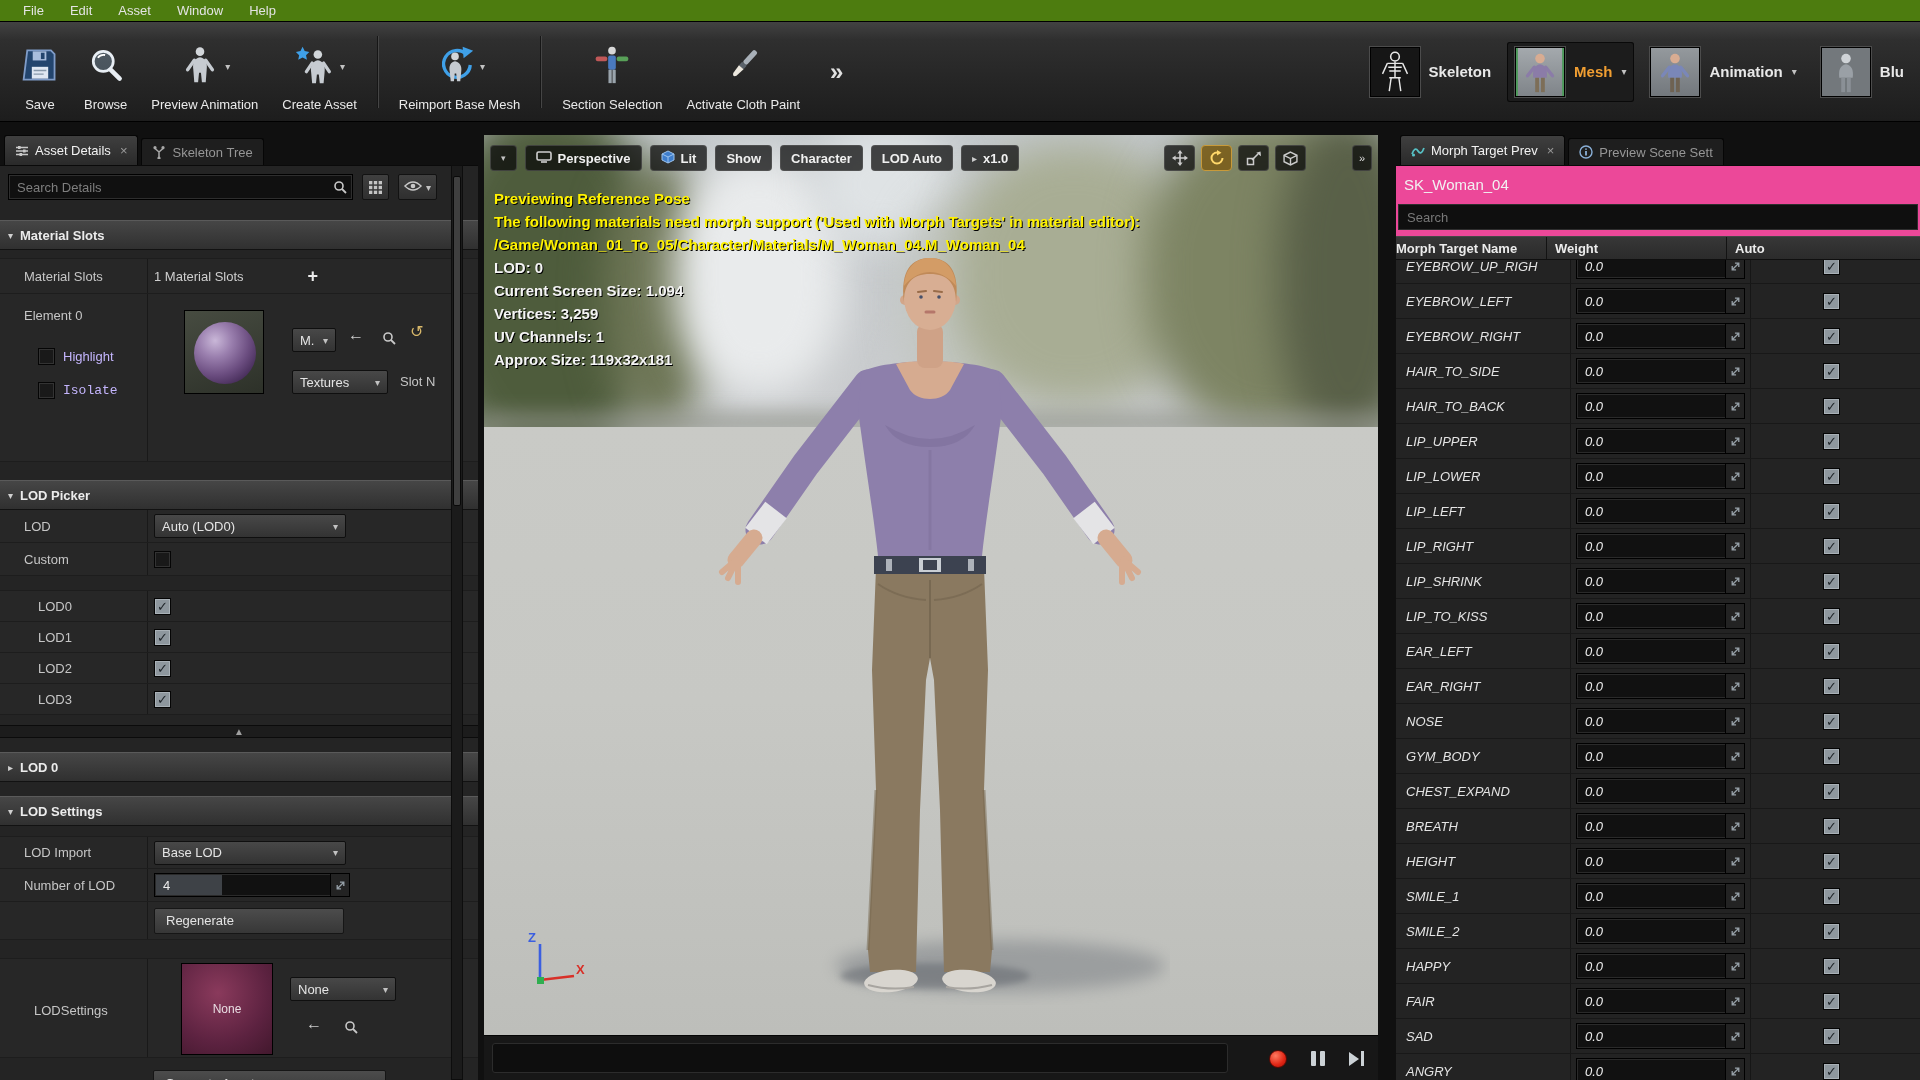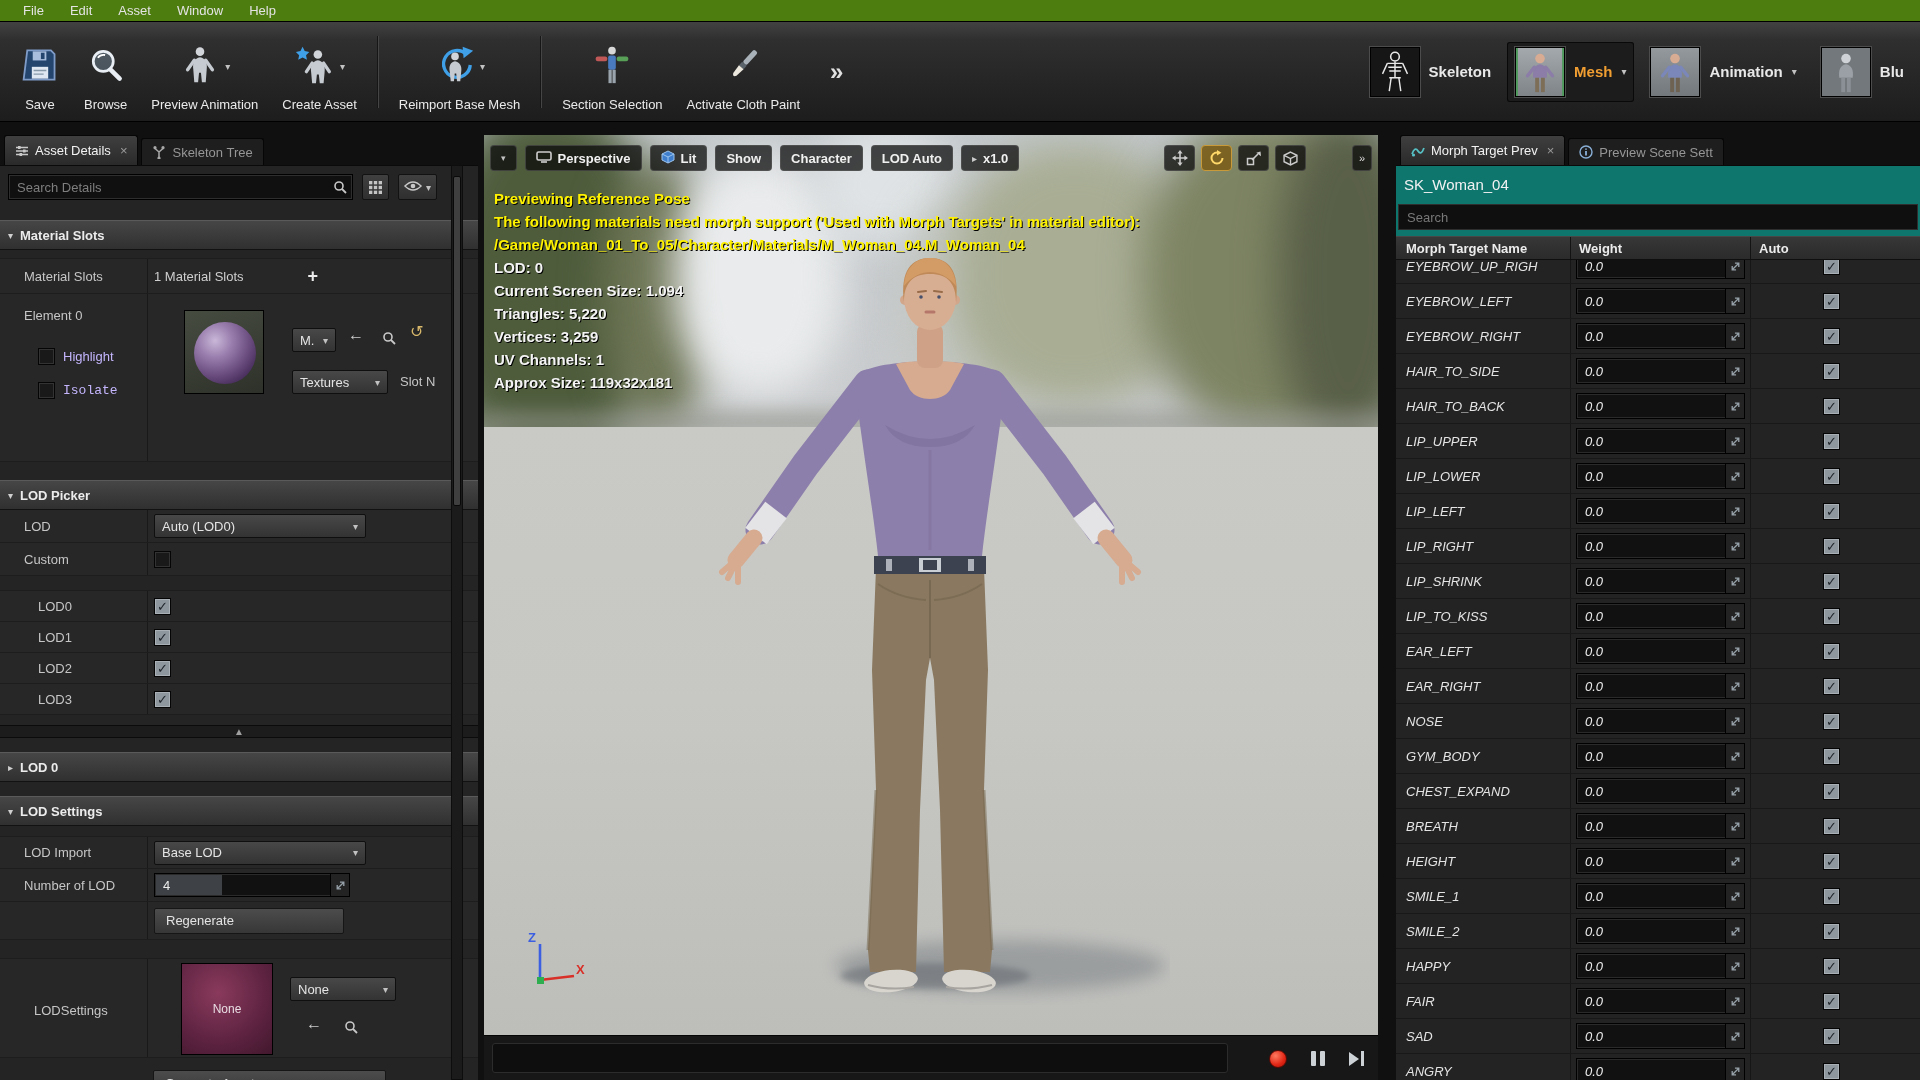--- a/index.html
+++ b/index.html
@@ -48,21 +48,21 @@
 .tri{font-size:10px;color:#cfcfcf;}
 .lp-row{display:flex;align-items:center;height:33px;background:#272727;border-bottom:1px solid #1d1d1d;}
 .lp-row.first{margin-top:8px;border-top:1px solid #1d1d1d;height:36px;}
 .lp-label{width:147px;padding-left:24px;font-size:13px;color:#c6c6c6;flex:none;}
 .lp-label.ind{padding-left:38px;}
 .lp-value{flex:1;height:100%;display:flex;align-items:center;border-left:1px solid #191919;padding-left:6px;gap:8px;}
 .lp-text{font-size:13px;color:#cfcfcf;}
 .plus-btn{margin-left:56px;font-size:18px;font-weight:bold;color:#ececec;}
 .dd{display:flex;align-items:center;justify-content:space-between;height:24px;background:linear-gradient(#484848,#333);border:1px solid #0f0f0f;border-radius:2px;padding:0 7px;font-size:13px;color:#e4e4e4;}
 .dd .caret{margin-left:6px;}
-.dd.w196{width:212px;}
+.dd.w196{width:192px;}
 .cb{width:17px;height:17px;background:#191919;border:1px solid #050505;box-shadow:inset 0 0 0 1px #333;display:inline-flex;align-items:center;justify-content:center;flex:none;}
 .cb.light{background:#8e979e;box-shadow:inset 0 0 0 1px #a9b1b7;}
 .cb.checked::after{content:"\2713";font-size:13px;font-weight:bold;color:#20262b;}
 .element-block{position:relative;height:168px;background:#272727;border-bottom:1px solid #1d1d1d;}
 .colline{position:absolute;left:147px;top:0;bottom:0;width:1px;background:#191919;}
 .eb-label{position:absolute;left:24px;top:14px;font-size:13px;color:#c6c6c6;}
 .eb-cb-row{position:absolute;left:38px;display:flex;align-items:center;gap:8px;font-size:13px;color:#c4b5fd;}
 .mat-thumb{position:absolute;left:184px;top:16px;width:80px;height:84px;background:linear-gradient(160deg,#474c41,#2d3129);border:1px solid #000;}
 .mat-thumb::after{content:"";position:absolute;left:9px;top:11px;width:62px;height:62px;border-radius:50%;background:radial-gradient(circle at 34% 30%,#c9b7d8 0%,#9a7fae 28%,#6b4d80 58%,#432a56 82%,#2f1b3f 100%);}
 .md-dd{position:absolute;left:292px;top:34px;width:44px;}
@@ -118,27 +118,27 @@
 .timeline{position:absolute;left:8px;top:7px;width:736px;height:30px;background:#0e0e0e;border:1px solid #2c2c2c;border-radius:3px;}
 .pb-buttons{position:absolute;right:14px;top:0;height:45px;display:flex;align-items:center;gap:24px;}
 .rec{width:18px;height:18px;border-radius:50%;background:radial-gradient(circle at 35% 30%,#ff7a60,#e02514 60%,#a51108);border:1px solid #5e0a04;}
 .pause{display:flex;gap:4px;}
 .pause i{display:block;width:5px;height:15px;background:#ccd2d6;border-radius:1px;}
 .nextf{display:flex;align-items:center;gap:2px;}
 .nextf .t{width:0;height:0;border-left:10px solid #ccd2d6;border-top:7px solid transparent;border-bottom:7px solid transparent;}
 .nextf .b{width:3px;height:15px;background:#ccd2d6;}
 
 
-.rp-content{position:absolute;left:0;right:0;top:43px;bottom:0;background:#0f766e;border-top:1px solid #0a0a0a;overflow:hidden;}
+.rp-content{position:absolute;left:0;right:0;top:43px;bottom:0;background:#ec4899;border-top:1px solid #0a0a0a;overflow:hidden;}
 .rp-name{margin:10px 0 0 8px;font-size:15px;color:#f2f2f2;height:26px;}
 .rp-search{margin:2px 2px 0;height:26px;position:relative;}
 .rp-search input{width:100%;height:100%;background:#0f0f0f;border:1px solid #2e2e2e;color:#d0d0d0;font-size:13px;padding:0 8px;font-family:inherit;}
 .rp-search input::placeholder{color:#787878;}
 .morph-header{margin-top:6px;height:24px;display:flex;background:linear-gradient(#373737,#2b2b2b);border-top:1px solid #474747;border-bottom:1px solid #0f0f0f;font-size:13px;font-weight:bold;color:#ececec;}
-.mh-name{width:175px;padding-left:10px;border-right:1px solid #131313;display:flex;align-items:center;white-space:nowrap;overflow:hidden;}
+.mh-name{width:151px;border-right:1px solid #131313;display:flex;align-items:center;white-space:nowrap;overflow:hidden;}
 .mh-weight{width:180px;padding-left:8px;border-right:1px solid #131313;display:flex;align-items:center;}
 .mh-auto{flex:1;padding-left:8px;display:flex;align-items:center;text-align:right;}
 .morph-body{position:absolute;left:0;right:0;top:94px;bottom:0;overflow:hidden;font-style:italic;}
 .morph-row{display:flex;height:35px;background:#232323;border-bottom:1px solid #181818;align-items:center;}
 .morph-row:first-child{margin-top:-11px;}
 .m-name{width:175px;padding-left:10px;font-size:13px;color:#e4e4e4;border-right:1px solid #161616;height:100%;display:flex;align-items:center;white-space:nowrap;overflow:hidden;}
 .m-weight{width:180px;height:100%;display:flex;align-items:center;border-right:1px solid #161616;padding:0 5px;}
 .m-weight .spin{flex:1;}
 .m-auto{flex:1;height:100%;display:flex;align-items:center;padding-left:72px;}
 </style>
@@ -661,21 +661,20 @@
 
       <div class="vp-overlay">
         <div>
             <div class="warn">Previewing Reference Pose</div>
             <div class="warn">The following materials need morph support ('Used with Morph Targets' in material editor):</div>
             <div class="warn">/Game/Woman_01_To_05/Character/Materials/M_Woman_04.M_Woman_04</div>
           </div>
         <div>
             <div class="stat">LOD: 0</div>
             <div class="stat">Current Screen Size: 1.094</div>
-            <div class="stat">Triangles: 5,220</div>
             <div class="stat">Vertices: 3,259</div>
             <div class="stat">UV Channels: 1</div>
             <div class="stat">Approx Size: 119x32x181</div>
           </div>
       </div>
 
       <svg class="axis" viewBox="0 0 64 64">
         <text x="6" y="14" fill="#3b5fe0" font-size="13" font-weight="bold">Z</text>
         <path d="M18 52 L18 16" stroke="#3b5fe0" stroke-width="2.6"></path>
         <path d="M18 52 L52 48" stroke="#d83028" stroke-width="2.6"></path>

